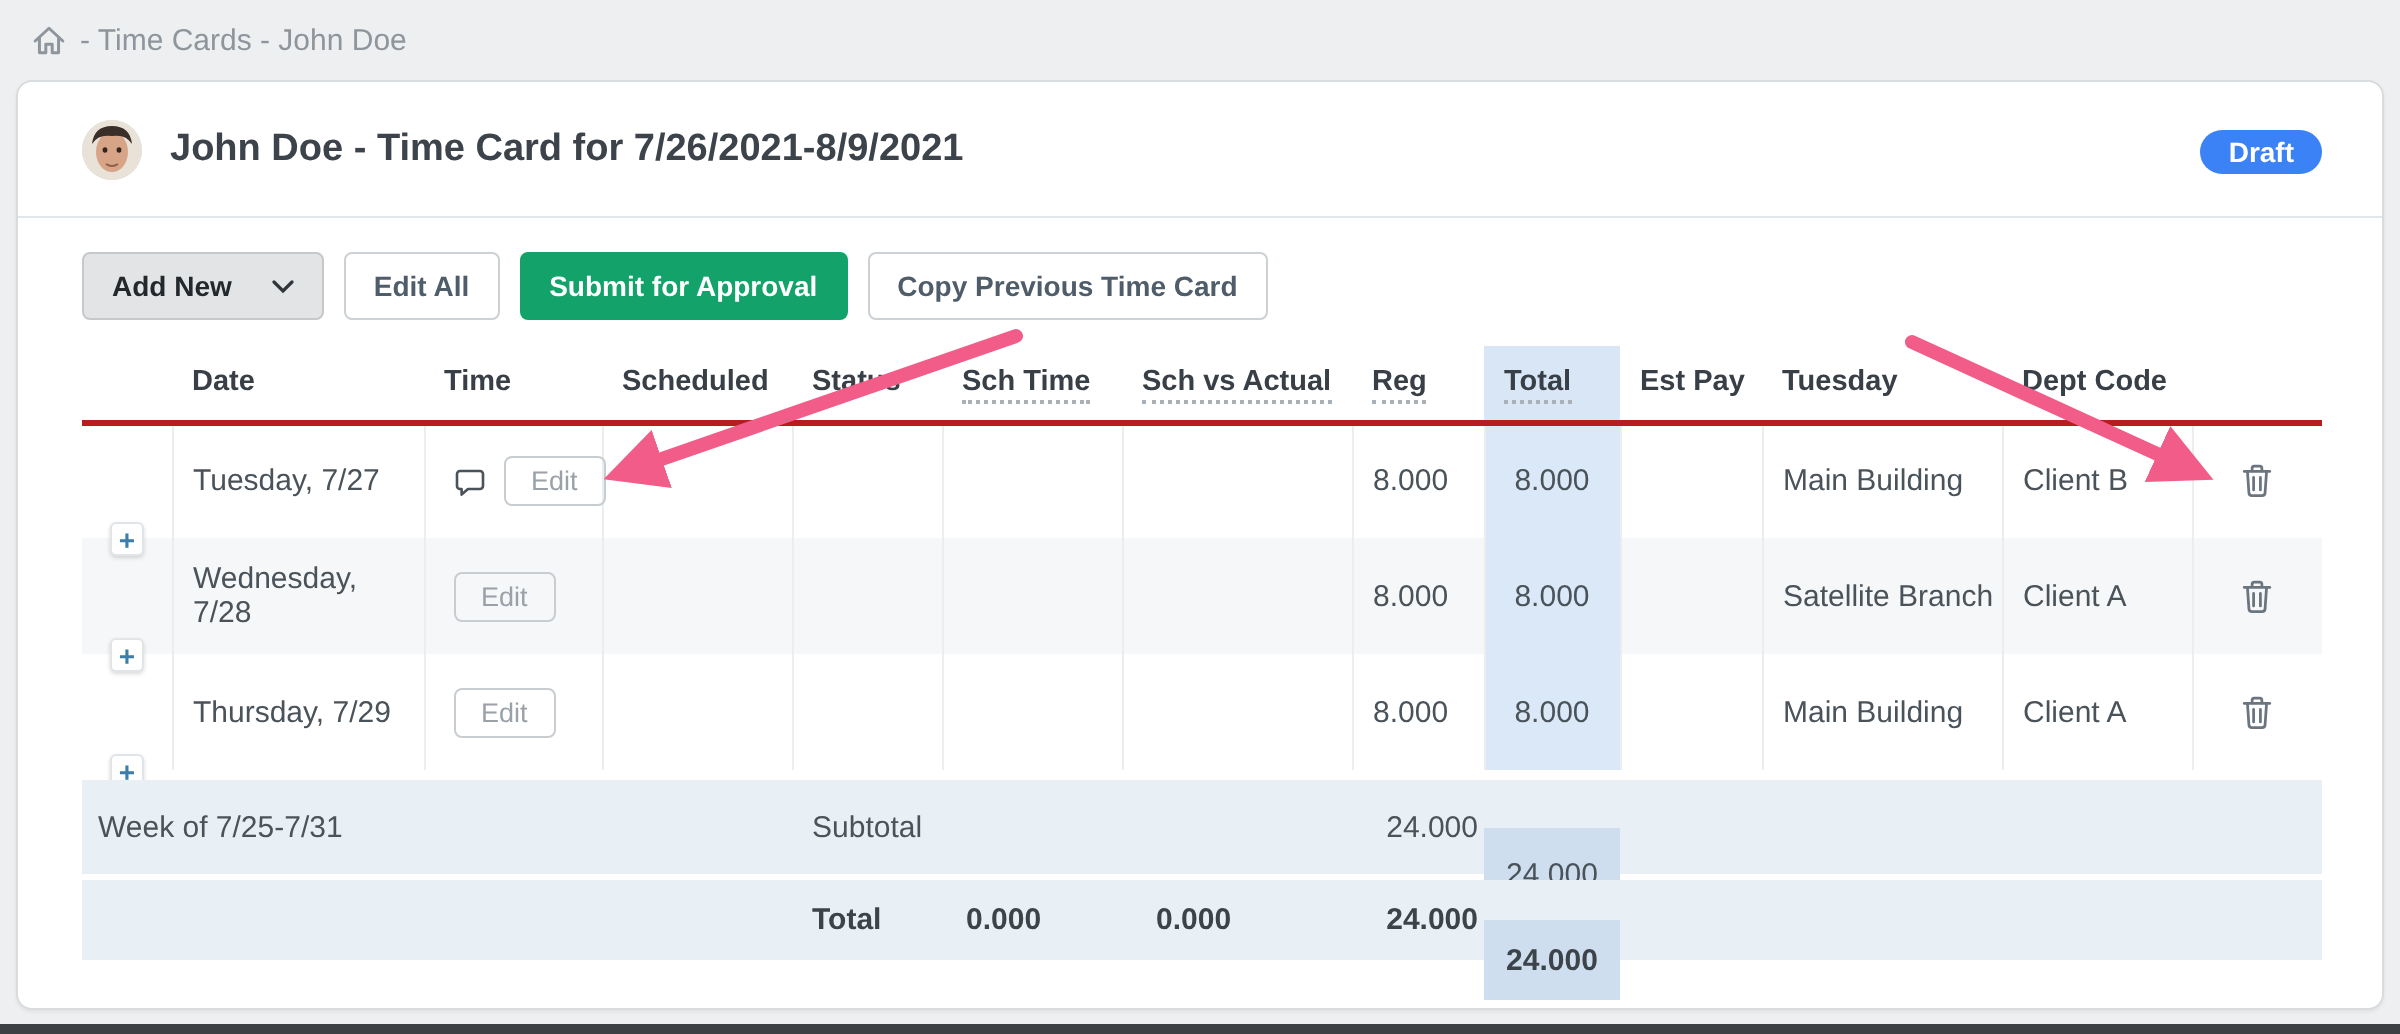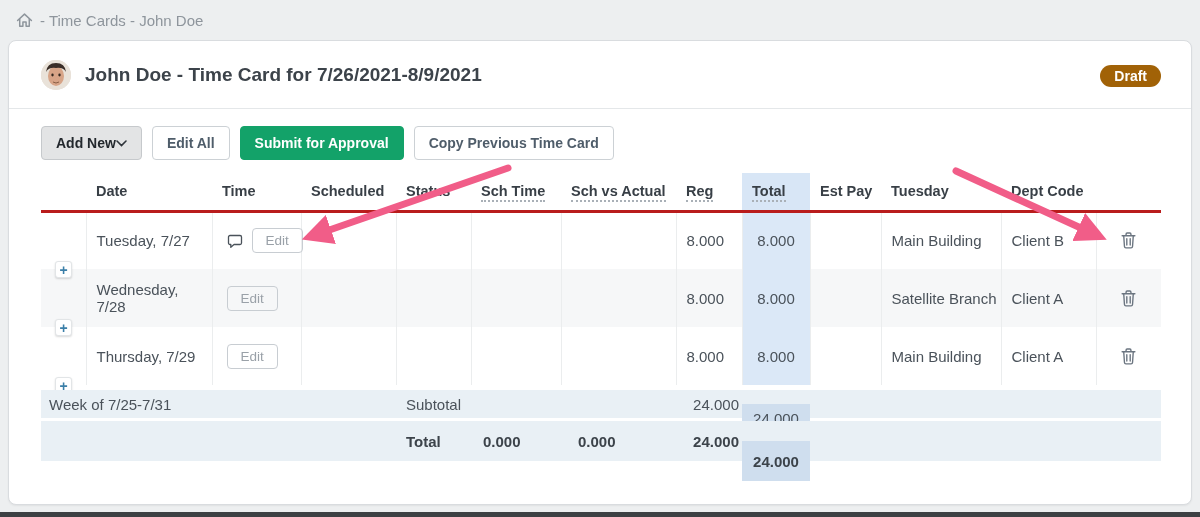--- a/index.html
+++ b/index.html
@@ -36,29 +36,29 @@
   .page-title { font-size:19px; font-weight:bold; color:#3c434a; }
   .btn {
     display:inline-flex; align-items:center; justify-content:center;
     border:1px solid #ccd1d5; border-radius:4px; background:#fff;
     font-size:14px; font-weight:bold; color:#4f5d6a; cursor:pointer;
     height:34px; padding:0 14px; white-space:nowrap;
   }
   .prev-btn { margin-left:14px; height:36px; }
   .badge {
     position:absolute; right:30px; top:24px;
-    background:#a16207; color:#fff; font-size:14px; font-weight:bold;
+    background:#3b82f6; color:#fff; font-size:14px; font-weight:bold;
     border-radius:12px; padding:3px 14px; cursor:default;
   }
   
   .toolbar {
     position:absolute; top:85px; left:0; width:100%; height:34px;
     display:flex; align-items:center; padding:0 30px 0 32px; gap:10px;
   }
-  .btn-addnew { background:#e3e4e5; border-color:#c6c9cc; color:#23282d; gap:0; }
+  .btn-addnew { background:#e3e4e5; border-color:#c6c9cc; color:#23282d; gap:20px; }
   .btn-submit { background:#13a269; border-color:#13a269; color:#fff; }
   .btn-export { margin-left:auto; gap:7px; color:#39434d; }
   
   .table-wrap { position:absolute; top:132px; left:32px; width:1120px; }
   table { border-collapse:collapse; table-layout:fixed; width:1120px; }
   thead th {
     height:38px; text-align:left; vertical-align:middle;
     font-size:14.5px; font-weight:bold; color:#383f46; padding-left:10px;
     border-bottom:3px solid #b91c1c;
   }
@@ -81,21 +81,21 @@
   .trash-btn { background:none; border:none; cursor:pointer; padding:4px; }
   .add-row-btn {
     position:absolute; left:14px; width:17px; height:17px;
     background:#fff; border:1px solid #e2e5e7; border-radius:3px;
     box-shadow:0 1px 2px rgba(0,0,0,.15);
     color:#3b7fa8; font-size:14px; font-weight:bold; line-height:14px;
     display:flex; align-items:center; justify-content:center; cursor:pointer;
   }
   
   .summary-row { position:relative; width:1120px; background:#e9f0f5; }
-  .subtotal-row { height:28px; margin-top:5px; }
+  .subtotal-row { height:47px; margin-top:5px; }
   .grandtotal-row { height:40px; margin-top:3px; }
   .summary-row span { position:absolute; top:50%; transform:translateY(-50%); font-size:15px; }
   .s-label { left:8px; color:#4a525a; }
   .s-name { left:365px; }
   .grandtotal-row .s-name, .grandtotal-row span { font-weight:bold; color:#3c434a; }
   .s-sch { left:442px; }
   .s-schvs { left:537px; }
   .s-reg { left:635px; width:63px; text-align:right; }
   .s-totalcell {
     position:absolute; left:701px; top:0; width:68px; height:100%;

